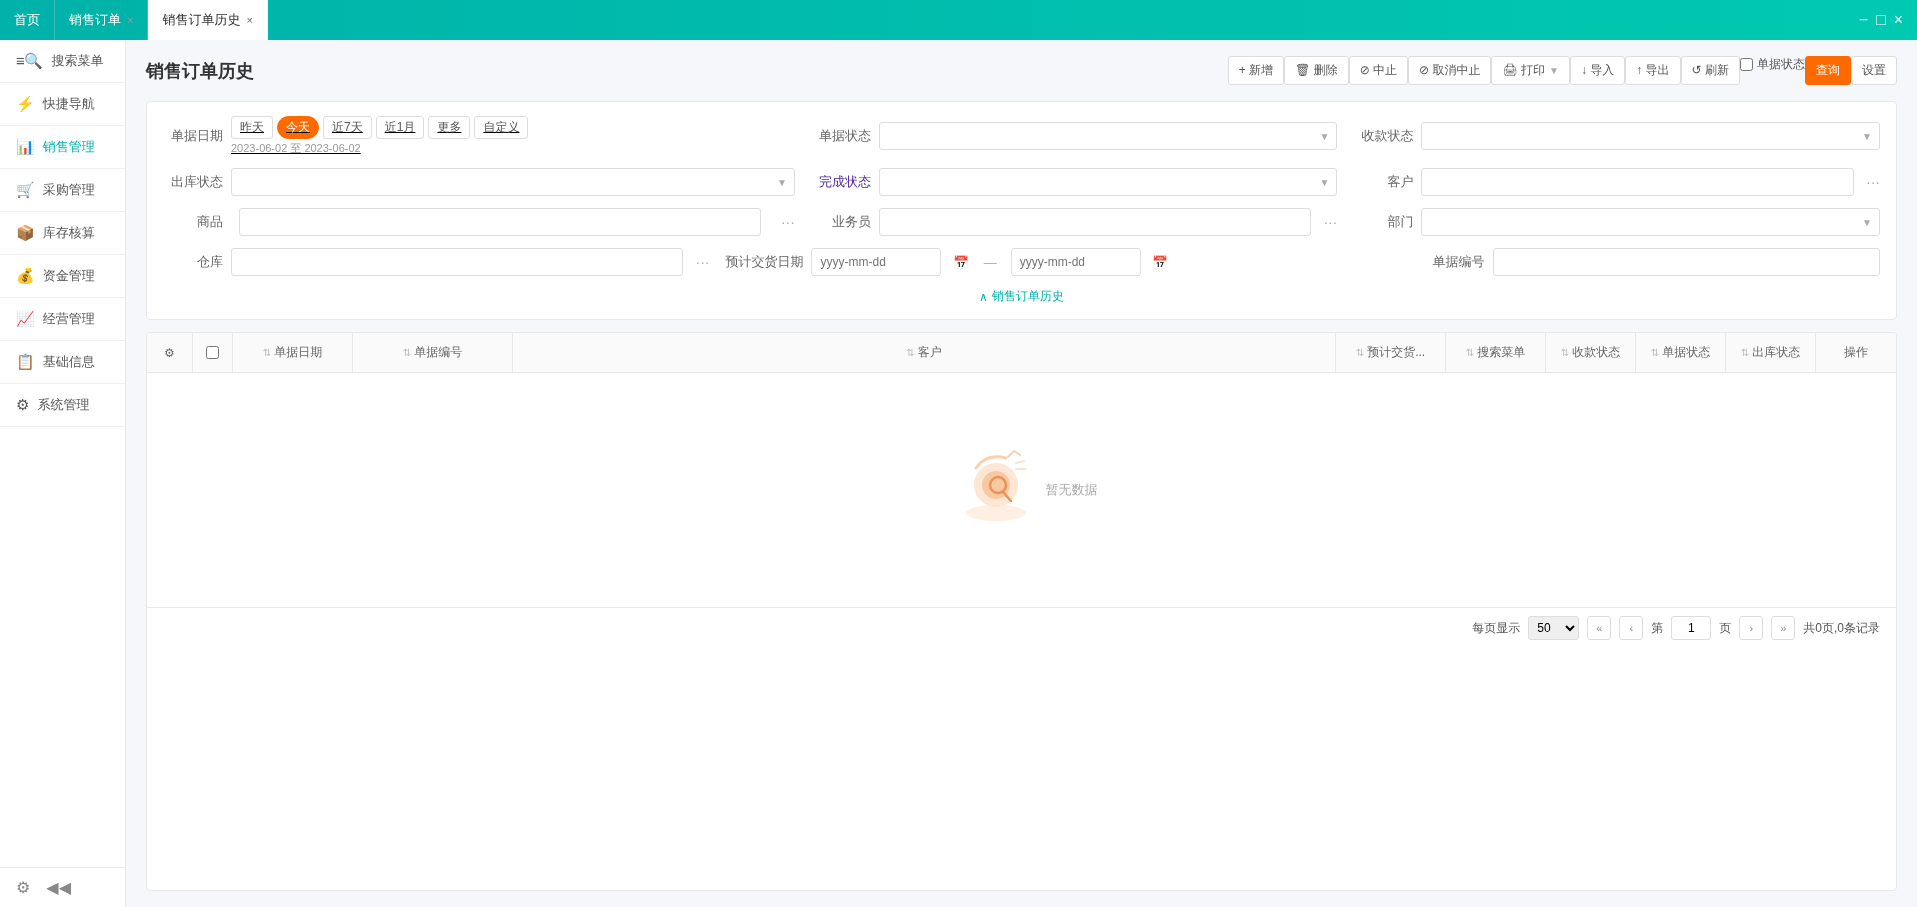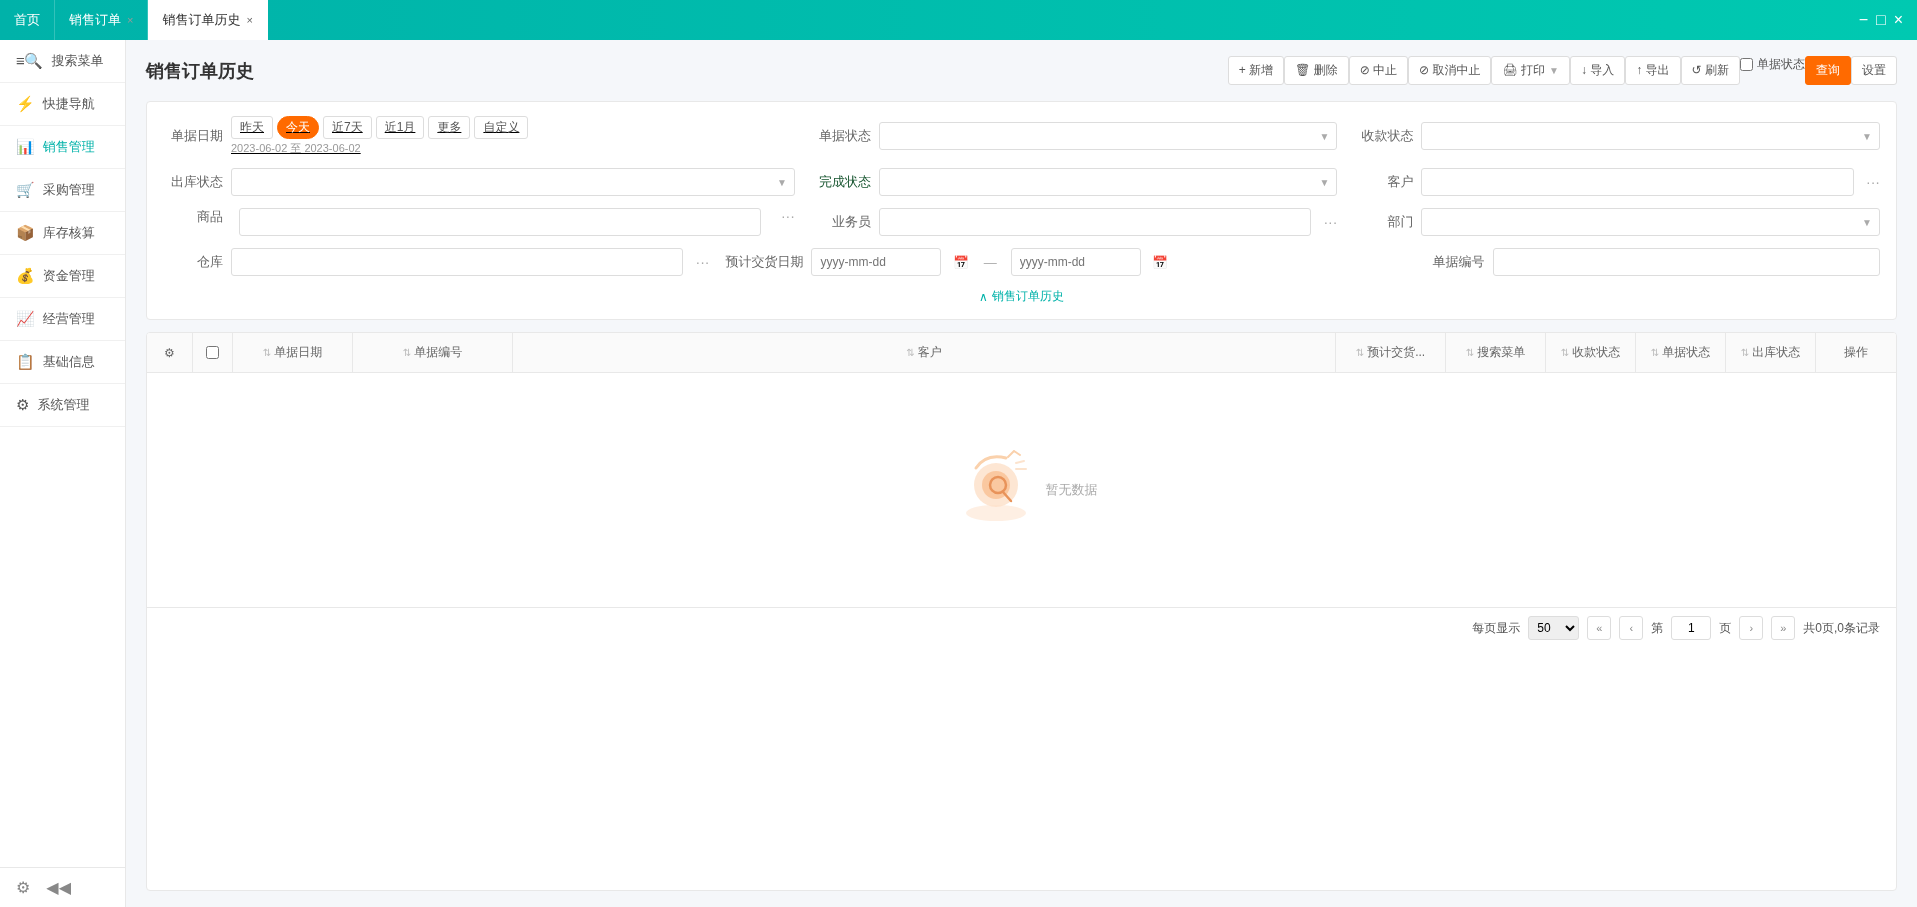--- a/index.html
+++ b/index.html
@@ -470,35 +470,35 @@
 
       <div style="display:flex; align-items:center; gap:16px; margin-bottom:12px;">
         <div style="display:flex; align-items:center; gap:8px; flex:1.2;">
           <span style="min-width:60px; text-align:right; color:#666; font-size:13px;">出库状态</span>
           <div class="select-wrapper" style="flex:1;">
             <select><option value=""></option></select>
             <span class="arrow">▼</span>
           </div>
         </div>
         <div style="display:flex; align-items:center; gap:8px; flex:1;">
-          <span style="min-width:60px; text-align:right; color:#14532d; font-size:13px;">完成状态</span>
+          <span style="min-width:60px; text-align:right; color:#4c1d95; font-size:13px;">完成状态</span>
           <div class="select-wrapper" style="flex:1;">
             <select><option value=""></option></select>
             <span class="arrow">▼</span>
           </div>
         </div>
         <div style="display:flex; align-items:center; gap:8px; flex:1;">
           <span style="min-width:60px; text-align:right; color:#666; font-size:13px;">客户</span>
           <input class="text-input" style="flex: 1 1 0%;">
           <span class="ellipsis-btn">···</span>
         </div>
       </div>
 
       <div style="display:flex; align-items:center; gap:16px; margin-bottom:12px;">
-        <div style="display:flex; gap:16px; flex:1.2;">
+        <div style="display:flex; align-items:center; gap:16px; flex:1.2;">
           <span style="min-width:60px; text-align:right; color:#666; font-size:13px;">商品</span>
           <input class="text-input" style="flex: 1 1 0%;">
           <span class="ellipsis-btn">···</span>
         </div>
         <div style="display:flex; align-items:center; gap:8px; flex:1;">
           <span style="min-width:60px; text-align:right; color:#666; font-size:13px;">业务员</span>
           <input class="text-input" style="flex: 1 1 0%;">
           <span class="ellipsis-btn">···</span>
         </div>
         <div style="display:flex; align-items:center; gap:8px; flex:1;">

